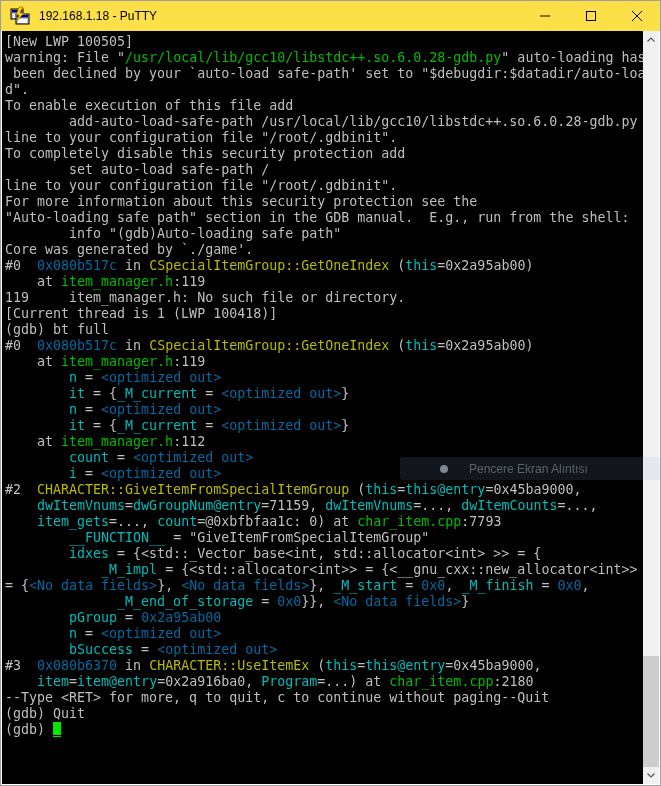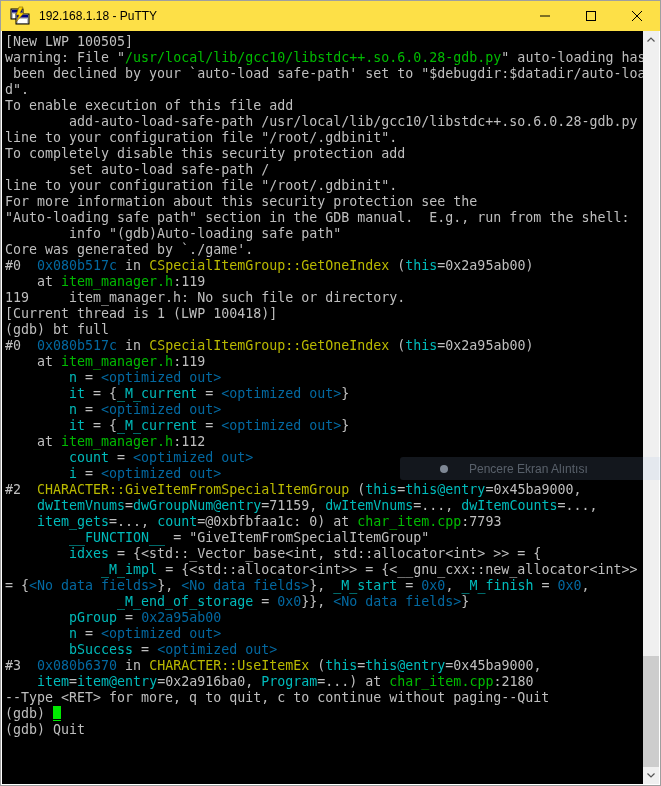--- a/index.html
+++ b/index.html
@@ -146,22 +146,22 @@
       <div class="line"><span class="fg">        </span><span class="cyn">idxes</span><span class="fg"> = {&lt;std::_Vector_base&lt;int, std::allocator&lt;int&gt; &gt;&gt; = {</span></div>
       <div class="line"><span class="fg">            </span><span class="cyn">_M_impl</span><span class="fg"> = {&lt;std::allocator&lt;int&gt;&gt; = {&lt;__gnu_cxx::new_allocator&lt;int&gt;&gt;</span></div>
       <div class="line"><span class="fg">= {</span><span class="dim">&lt;No data fields&gt;</span><span class="fg">}, </span><span class="dim">&lt;No data fields&gt;</span><span class="fg">}, </span><span class="cyn">_M_start</span><span class="fg"> = </span><span class="blu">0x0</span><span class="fg">, </span><span class="cyn">_M_finish</span><span class="fg"> = </span><span class="blu">0x0</span><span class="fg">,</span></div>
       <div class="line"><span class="fg">              </span><span class="cyn">_M_end_of_storage</span><span class="fg"> = </span><span class="blu">0x0</span><span class="fg">}}, </span><span class="dim">&lt;No data fields&gt;</span><span class="fg">}</span></div>
       <div class="line"><span class="fg">        </span><span class="cyn">pGroup</span><span class="fg"> = </span><span class="blu">0x2a95ab00</span></div>
       <div class="line"><span class="fg">        </span><span class="cyn">n</span><span class="fg"> = </span><span class="dim">&lt;optimized out&gt;</span></div>
       <div class="line"><span class="fg">        </span><span class="cyn">bSuccess</span><span class="fg"> = </span><span class="dim">&lt;optimized out&gt;</span></div>
       <div class="line"><span class="fg">#3  </span><span class="blu">0x080b6370</span><span class="fg"> in </span><span class="yel">CHARACTER::UseItemEx</span><span class="fg"> (</span><span class="cyn">this</span><span class="fg">=</span><span class="cyn">this@entry</span><span class="fg">=0x45ba9000,</span></div>
       <div class="line"><span class="fg">    </span><span class="cyn">item</span><span class="fg">=</span><span class="cyn">item@entry</span><span class="fg">=0x2a916ba0, </span><span class="cyn">Program</span><span class="fg">=...) at </span><span class="grn">char_item.cpp</span><span class="fg">:2180</span></div>
       <div class="line"><span class="fg">--Type &lt;RET&gt; for more, q to quit, c to continue without paging--Quit</span></div>
+      <div class="line"><span class="fg">(gdb) Quit</span></div>
       <div class="line"><span class="fg">(gdb) </span><span class="cursor"> </span></div>
-      <div class="line"><span class="fg">(gdb) Quit</span></div>
     </div>
 
   <div class="snip-overlay">
     <span class="snip-dot"></span>
     <span class="snip-text">Pencere Ekran Alıntısı</span>
   </div>
 
   <div class="scrollbar">
     <button class="sb-btn sb-up" aria-label="Scroll up">
       <svg width="8" height="5" viewBox="0 0 8 5">

